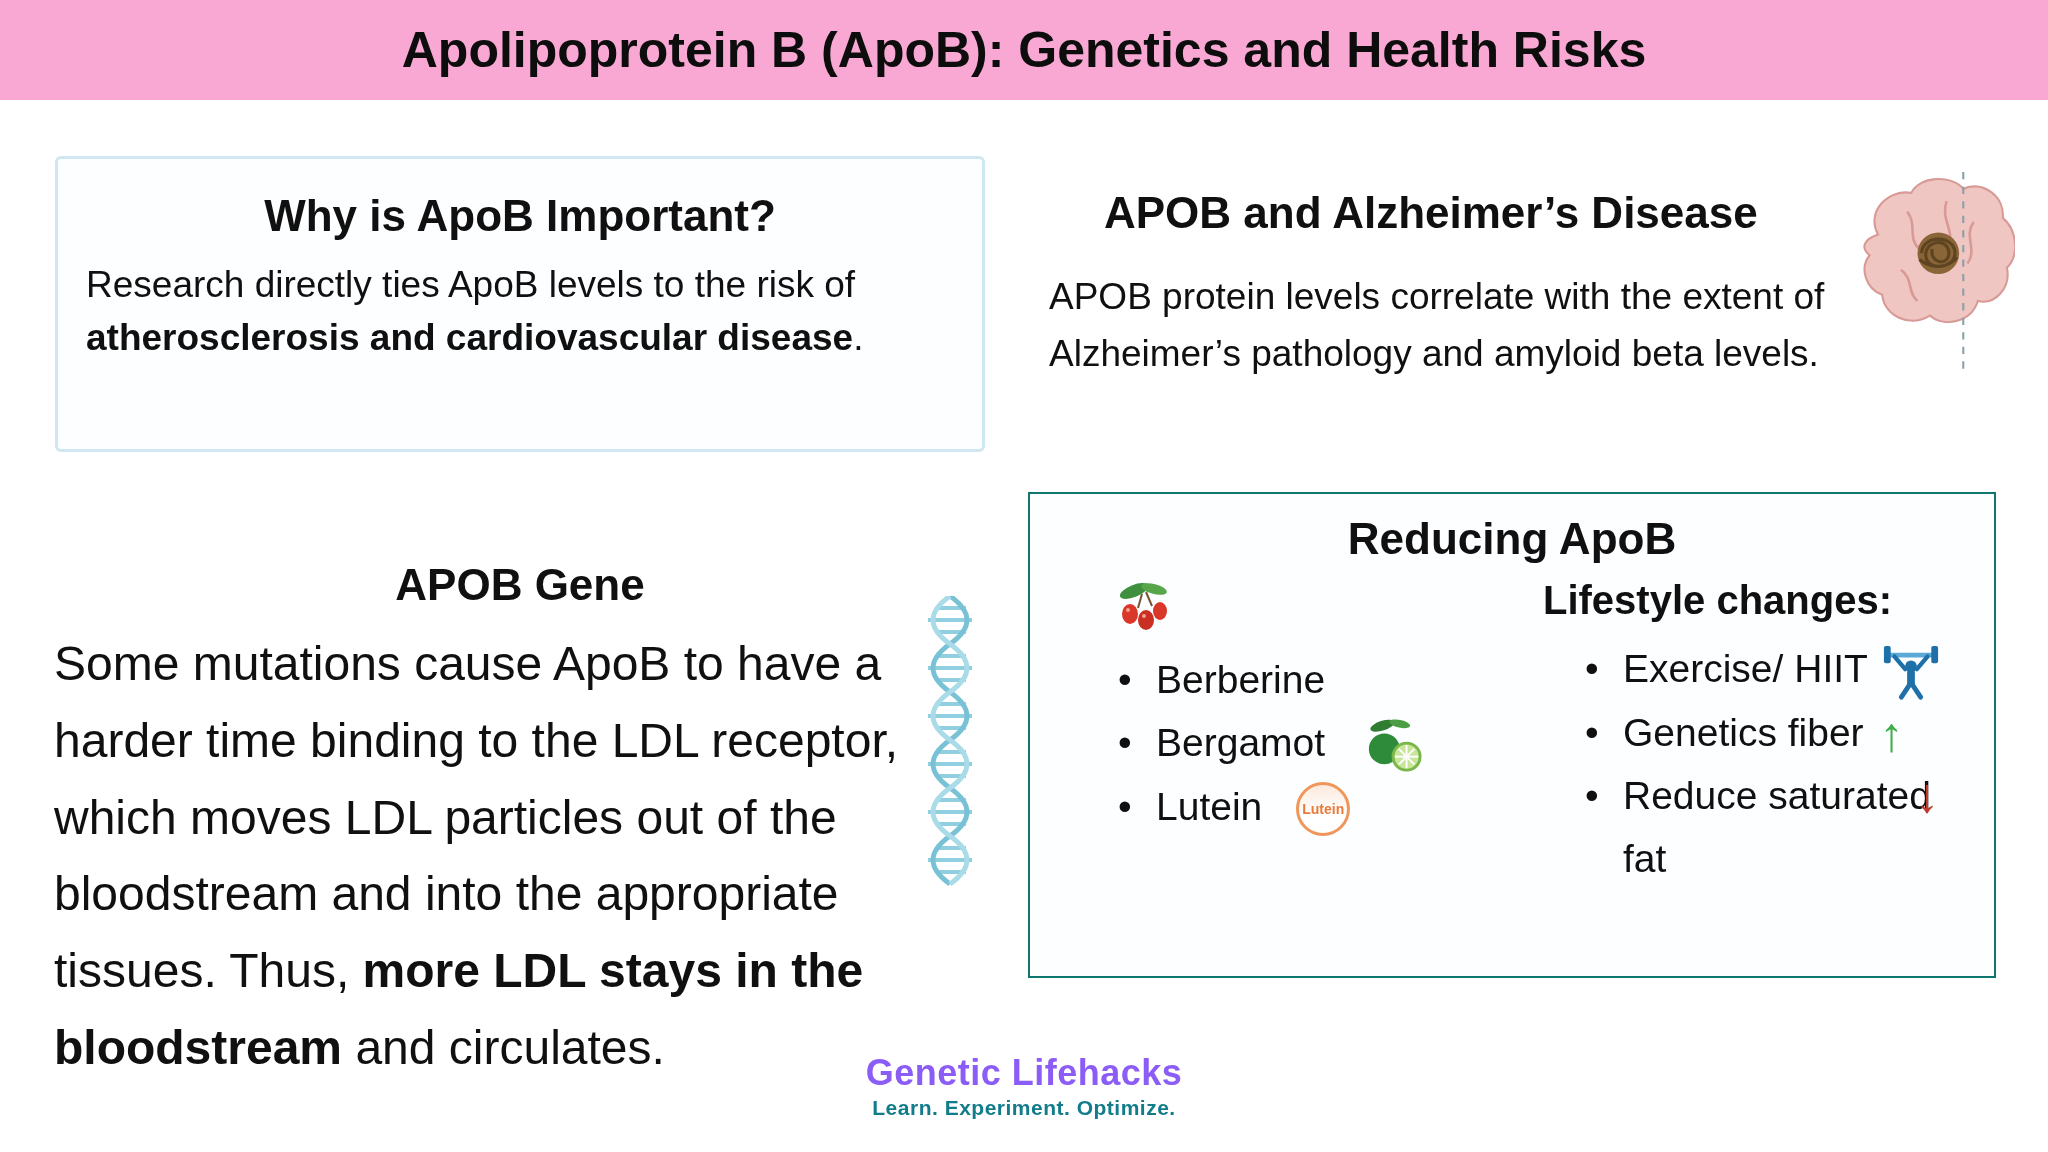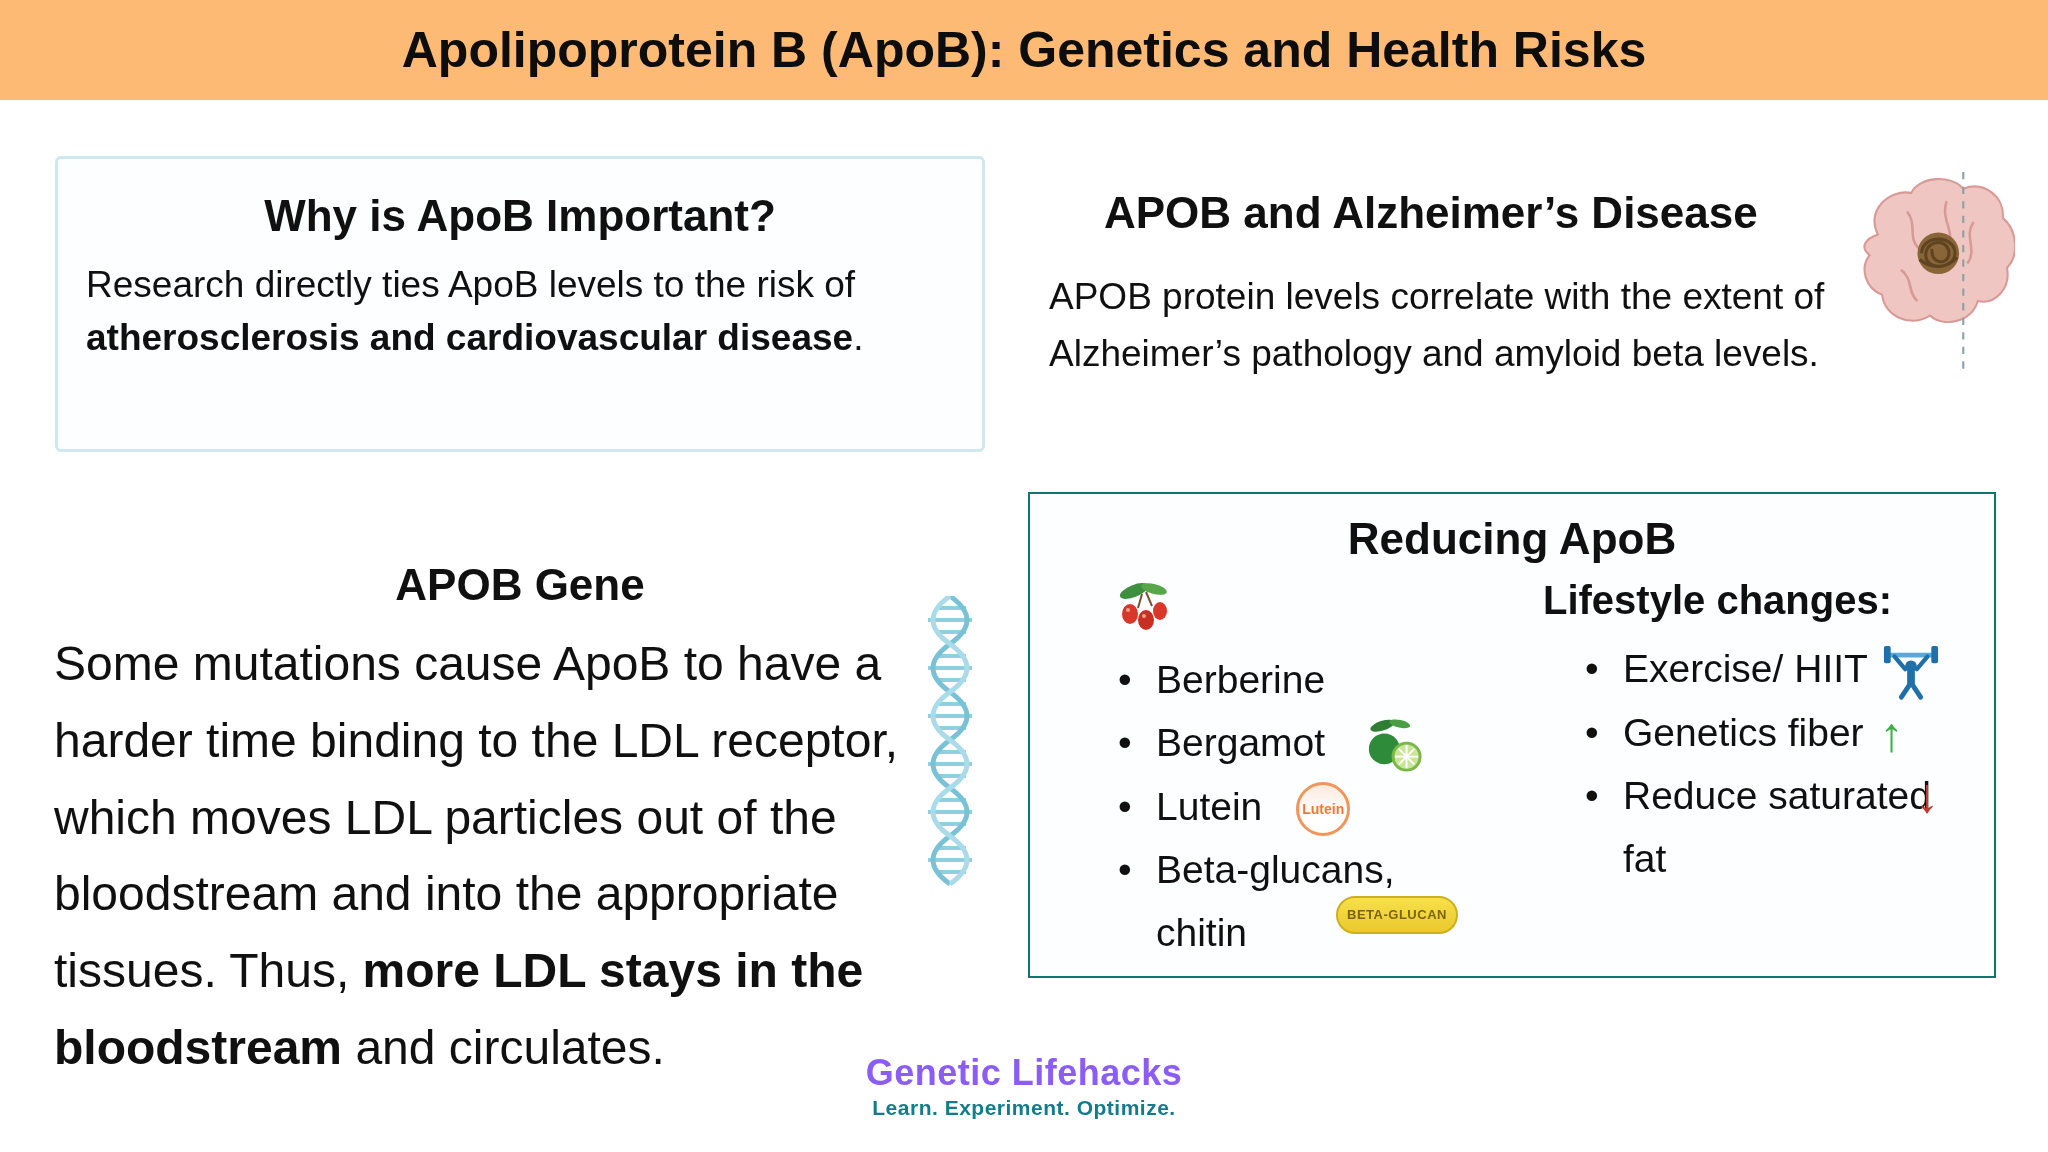--- a/index.html
+++ b/index.html
@@ -1,20 +1,20 @@
 <!DOCTYPE html>
 <html><head>
 <meta charset="utf-8">
 <style>
   html,body{margin:0;padding:0;background:#ffffff;}
   .page{position:relative;width:2048px;height:1152px;background:#ffffff;overflow:hidden;
         font-family:"Liberation Sans",sans-serif;color:#101010;}
 
   
-  .banner{position:absolute;top:0;left:0;width:2048px;height:100px;background:#fdba74;
+  .banner{position:absolute;top:0;left:0;width:2048px;height:100px;background:#f9a8d4;
           display:flex;align-items:center;justify-content:center;}
   .banner h1{margin:0;font-size:50px;font-weight:bold;color:#0d0d0d;}
 
   
   .why-box{position:absolute;left:55px;top:156px;width:930px;height:296px;
            border:3px solid #cfe7f0;border-radius:6px;background:#fdfeff;box-sizing:border-box;}
   .why-box h2{margin:32px 0 0 0;text-align:center;font-size:44px;font-weight:bold;}
   .why-box p{margin:18px 28px 0 28px;font-size:37px;line-height:1.42;}
 
   
@@ -139,23 +139,20 @@
             <g stroke="#ffffff" stroke-width="2">
               <line x1="45" y1="29" x2="45" y2="53"></line>
               <line x1="33" y1="41" x2="57" y2="41"></line>
               <line x1="37" y1="33" x2="53" y2="49"></line>
               <line x1="53" y1="33" x2="37" y2="49"></line>
             </g>
           </svg></li>
         <li><span>Lutein</span><span class="lutein-cap">
               <span>Lutein</span>
             </span></li>
-        <li class="li-beta"><span>Beta-glucans, chitin</span><span class="beta-pill">
-              <span>BETA-GLUCAN</span>
-            </span></li>
       </ul>
     </div>
 
     <div class="col col-lifestyle">
       <div class="col-head">
         <span>Lifestyle changes:</span>
       </div>
       <ul>
         <li><span>Exercise/ HIIT</span><svg class="inline-icon" style="margin-left:14px" width="58" height="58" viewBox="0 0 60 60" aria-hidden="true">
             <rect x="6" y="10" width="48" height="5" rx="2" fill="#5aa9d6"></rect>

